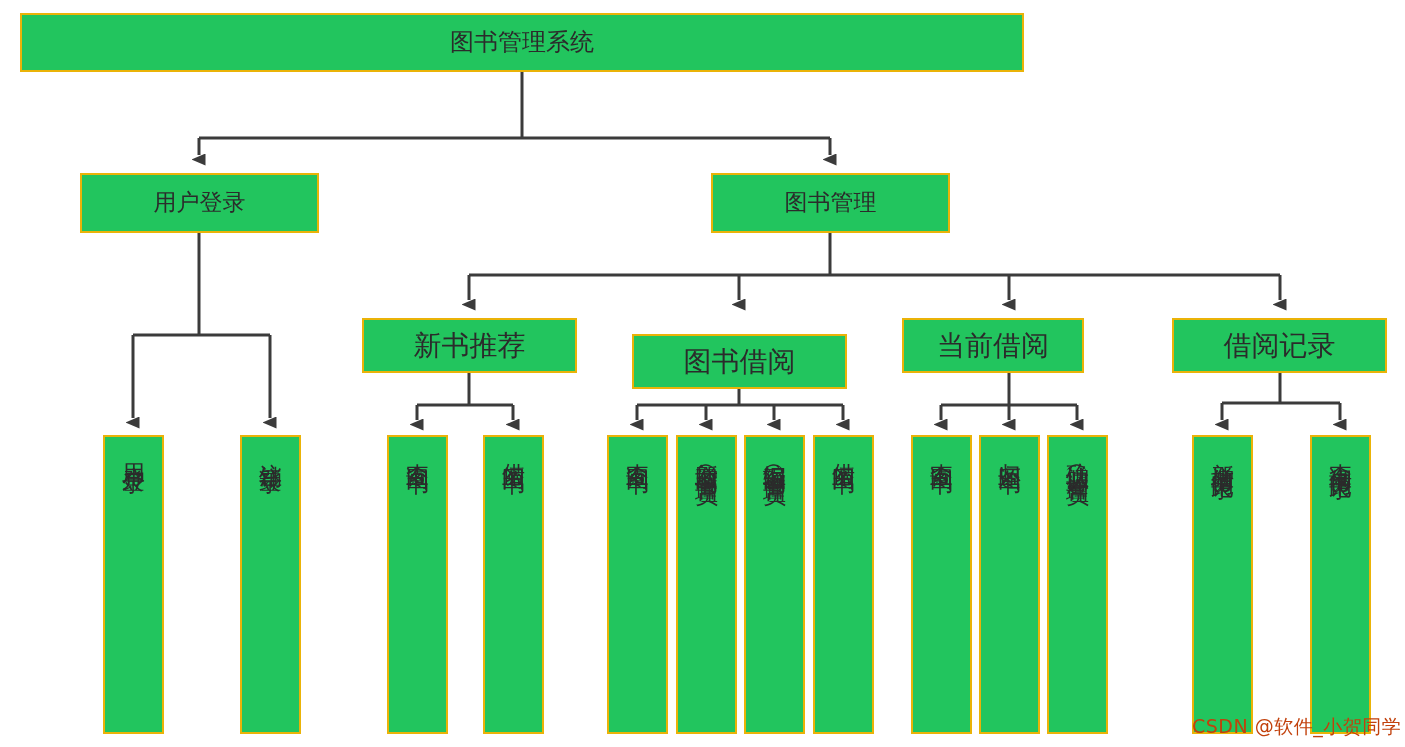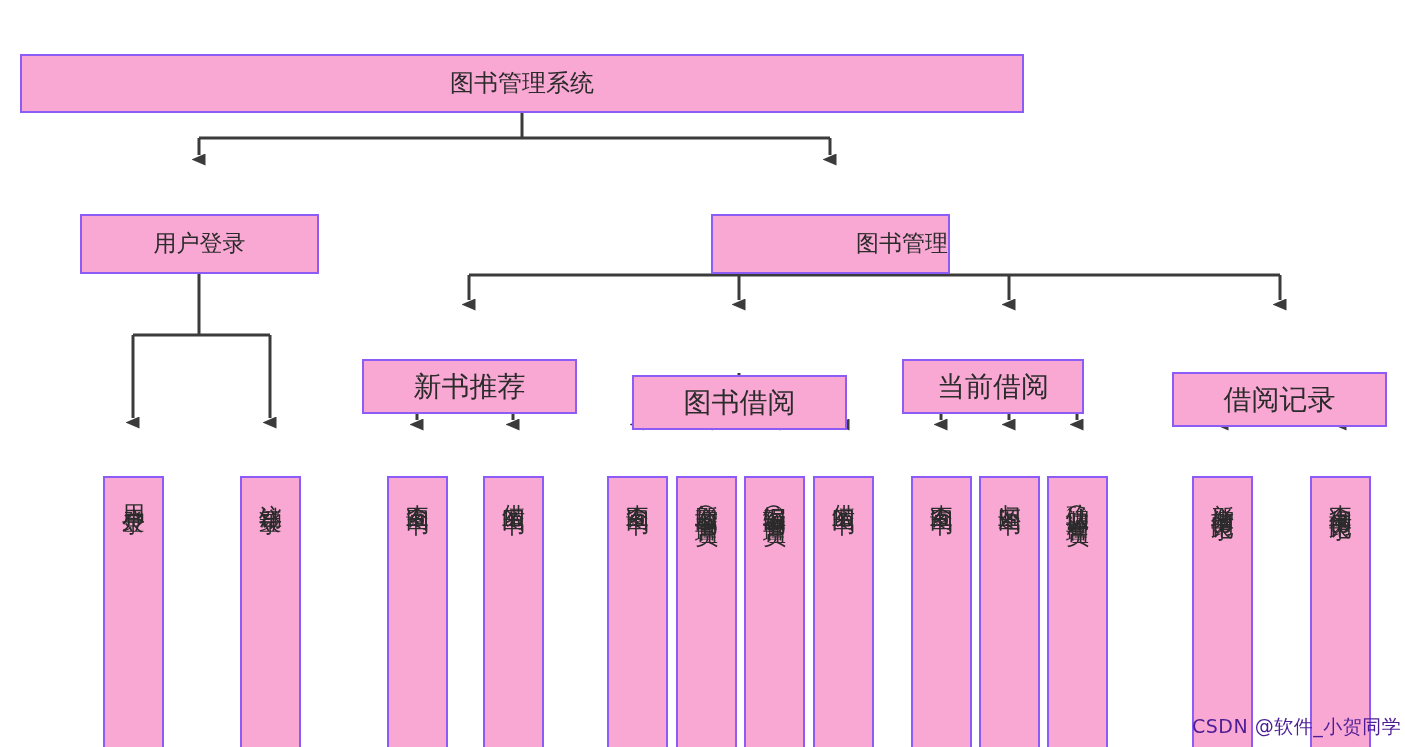--- a/index.html
+++ b/index.html
@@ -22,27 +22,26 @@
     position: absolute;
     left: 0;
     top: 0;
     width: 1405px;
     height: 747px;
     pointer-events: none;
   }
   .node {
     position: absolute;
     box-sizing: border-box;
-    background: #f9a8d4;
-    border: 2px solid #8b5cf6;
+    background: #22c55e;
+    border: 2px solid #eab308;
     display: flex;
     align-items: center;
     justify-content: center;
     z-index: 2;
-    margin-top: 41px;
   }
   .node .label {
     color: #2b2b2b;
     line-height: 1.18;
     text-align: center;
     white-space: nowrap;
   }
   .node-root .label { font-size: 24px; }
   .node-l1 .label { font-size: 23px; }
   .node-l2 .label { font-size: 28px; }
@@ -53,21 +52,21 @@
   }
   .node-leaf .label {
     writing-mode: vertical-rl;
     text-orientation: upright;
     font-size: 23px;
     letter-spacing: 3px;
     line-height: 1;
   }
   .watermark {
     position: absolute;
-    color: #4c1d95;
+    color: #c2410c;
     font-size: 19px;
     white-space: nowrap;
     z-index: 3;
     letter-spacing: 0.5px;
   }
 </style>
 </head>
 <body>
 
 <div id="diagram-root">
@@ -122,34 +121,34 @@
     </g>
   </svg>
 
   <div class="node node-root" style="left:20px; top:13px; width:1004px; height:59px;">
     <span class="label">图书管理系统</span>
   </div>
 
   <div class="node node-l1" style="left:80px; top:173px; width:239px; height:60px;">
     <span class="label">用户登录</span>
   </div>
-  <div class="node node-l1" style="left:711px; top:173px; width:239px; height:60px;justify-content:flex-end;">
+  <div class="node node-l1" style="left:711px; top:173px; width:239px; height:60px;">
     <span class="label">图书管理</span>
   </div>
 
   <div class="node node-l2" style="left:362px; top:318px; width:215px; height:55px;">
     <span class="label">新书推荐</span>
   </div>
   <div class="node node-l2" style="left:632px; top:334px; width:215px; height:55px;">
     <span class="label">图书借阅</span>
   </div>
   <div class="node node-l2" style="left:902px; top:318px; width:182px; height:55px;">
     <span class="label">当前借阅</span>
   </div>
-  <div class="node node-l2" style="left:1172px; top:331px; width:215px; height:55px;">
+  <div class="node node-l2" style="left:1172px; top:318px; width:215px; height:55px;">
     <span class="label">借阅记录</span>
   </div>
 
   <div class="node node-leaf" style="left:103px; top:435px; width:61px; height:299px;">
     <span class="label">用户登录</span>
   </div>
   <div class="node node-leaf" style="left:240px; top:435px; width:61px; height:299px;">
     <span class="label">注销登录</span>
   </div>
 

